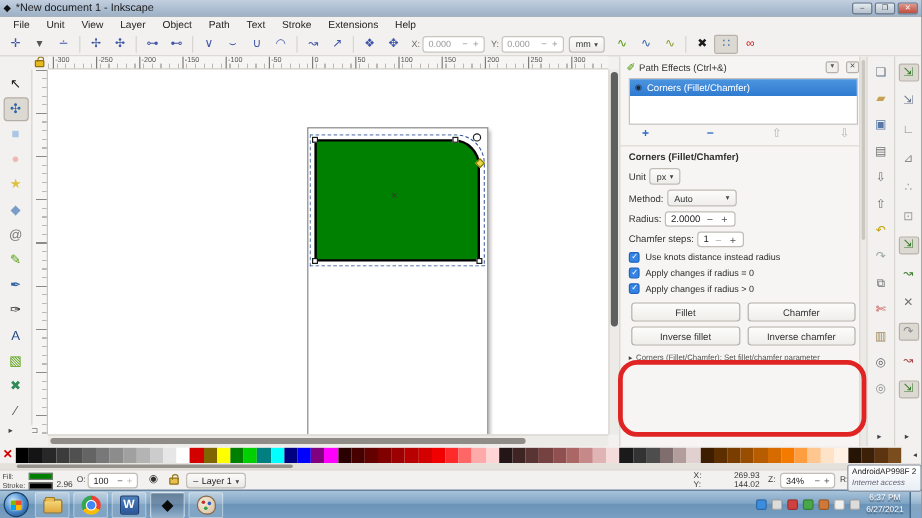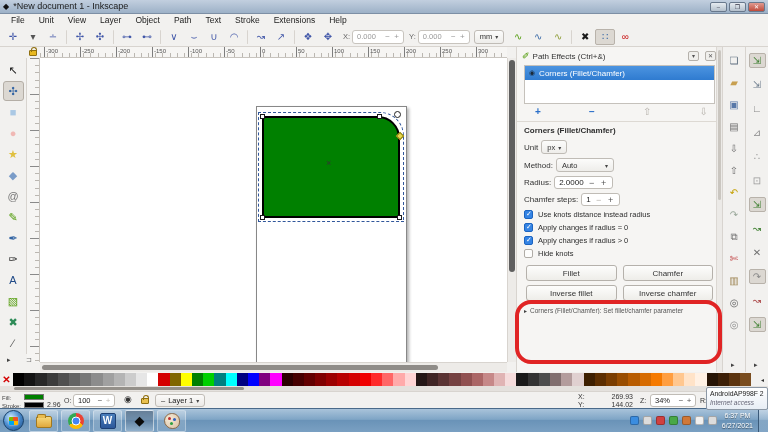--- a/index.html
+++ b/index.html
@@ -531,24 +531,20 @@
           <span class="cbbox" data-name="apply-if-radius-zero-checkbox" data-checked="true"></span>
           <span class="cb-label" data-name="checkbox-label">Apply changes if radius = 0</span>
         </div>
 
         <div class="cb-row">
           <span class="cbbox" data-name="apply-if-radius-positive-checkbox" data-checked="true"></span>
           <span class="cb-label" data-name="checkbox-label">Apply changes if radius &gt; 0</span>
         </div>
 
 
-        <div class="cb-row">
-          <span class="cbbox" data-name="hide-knots-checkbox" data-checked="false"></span>
-          <span class="cb-label" data-name="checkbox-label">Hide knots</span>
-        </div>
       </div>
     <div class="p-buttons" data-name="corner-action-buttons">
 
         <div class="p-btn" data-name="fillet-button">
           <span>Fillet</span>
         </div>
 
         <div class="p-btn" data-name="chamfer-button">
           <span>Chamfer</span>
         </div>

